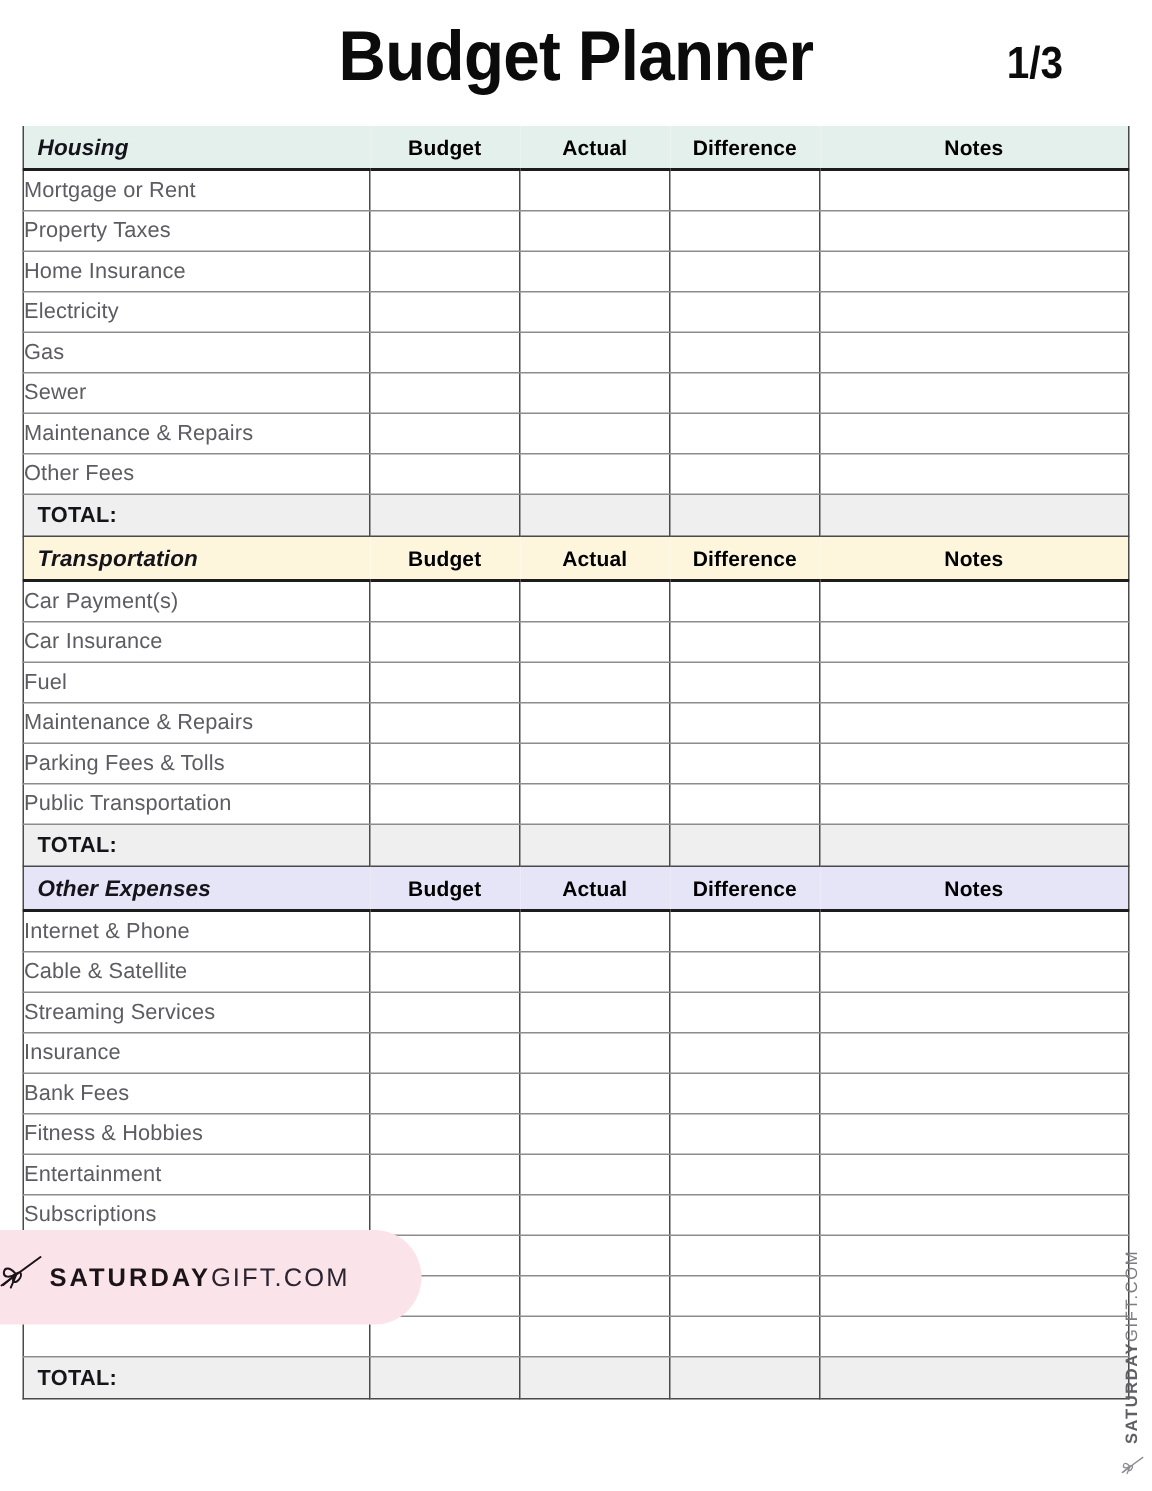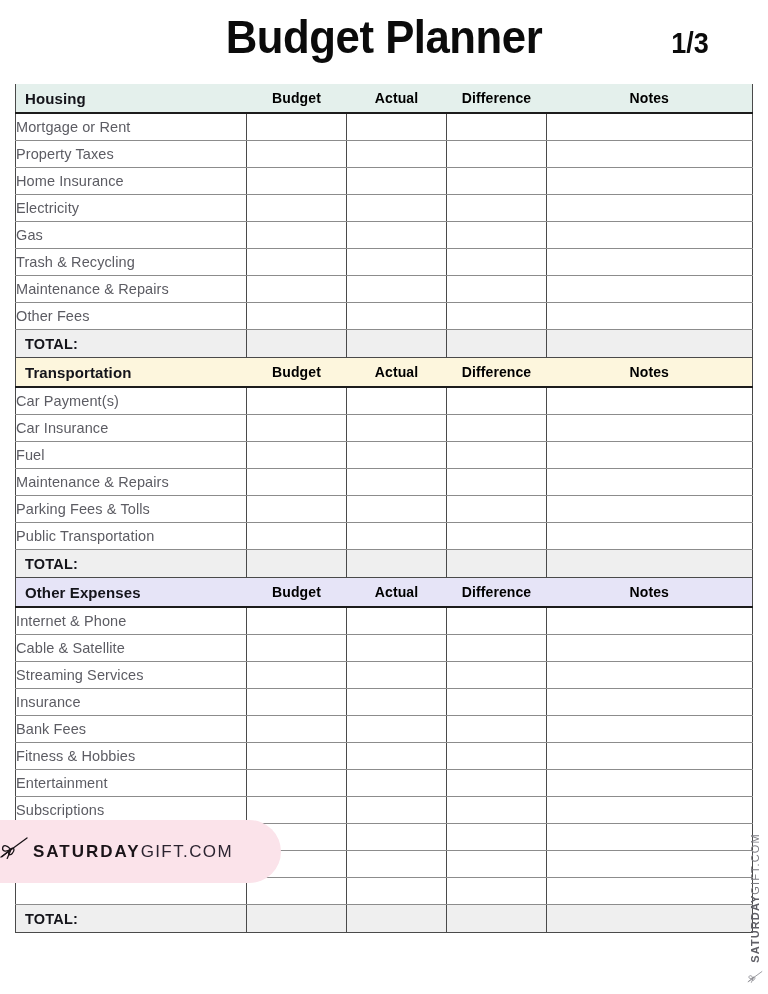--- a/index.html
+++ b/index.html
@@ -101,21 +101,21 @@
   tr.section-head td.sh-col {
     text-align: center;
     font-size: 14px;
     font-weight: 700;
     color: #000000;
     letter-spacing: 0.1px;
   }
   tr.section-head.mint td    { background: #e4f0ec; }
   tr.section-head.cream td   { background: #fdf6dd; }
   tr.section-head.lilac td   { background: #e6e4f7; }
-  tr.section-head td:first-child { border-left: 1.4px solid #4a4a4a; }
+  tr.section-head td:first-child { border-left: 1.4px solid #4a4a4a; font-style: italic; }
   tr.section-head td:last-child  { border-right: 1.4px solid #4a4a4a; }
 
   
   tr.total-row td {
     background: #efefef;
     height: 27px;
     border-bottom: 1.6px solid #4a4a4a;
   }
   tr.total-row td.total-label {
     padding-left: 9px;
@@ -238,21 +238,21 @@
           <td></td>
         </tr>
         <tr>
           <td class="cell-label">Gas</td>
           <td></td>
           <td></td>
           <td></td>
           <td></td>
         </tr>
         <tr>
-          <td class="cell-label">Trash &amp; Recycling</td>
+          <td class="cell-label">Sewer</td>
           <td></td>
           <td></td>
           <td></td>
           <td></td>
         </tr>
         <tr>
           <td class="cell-label">Maintenance &amp; Repairs</td>
           <td></td>
           <td></td>
           <td></td>

